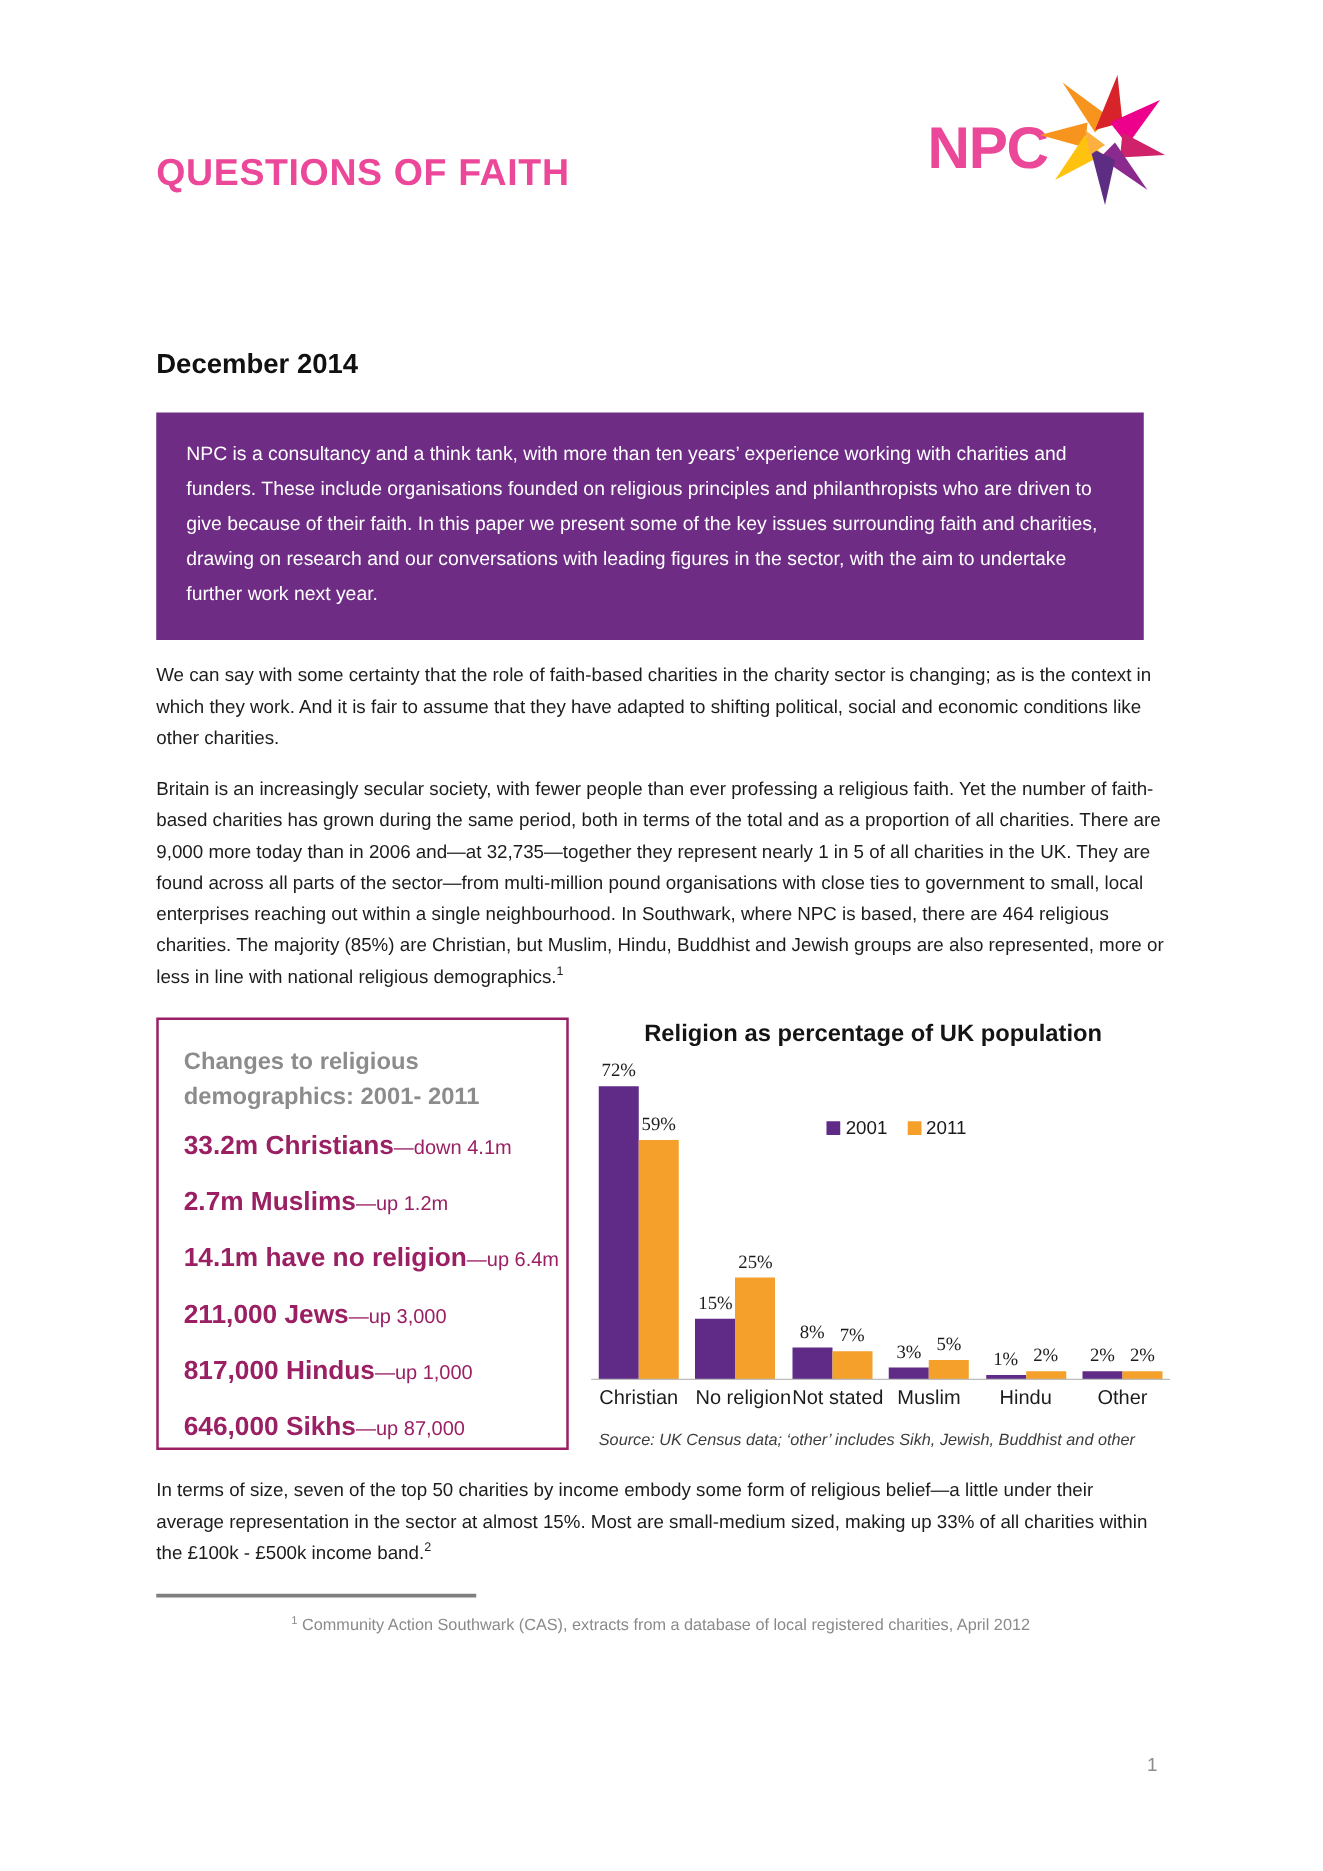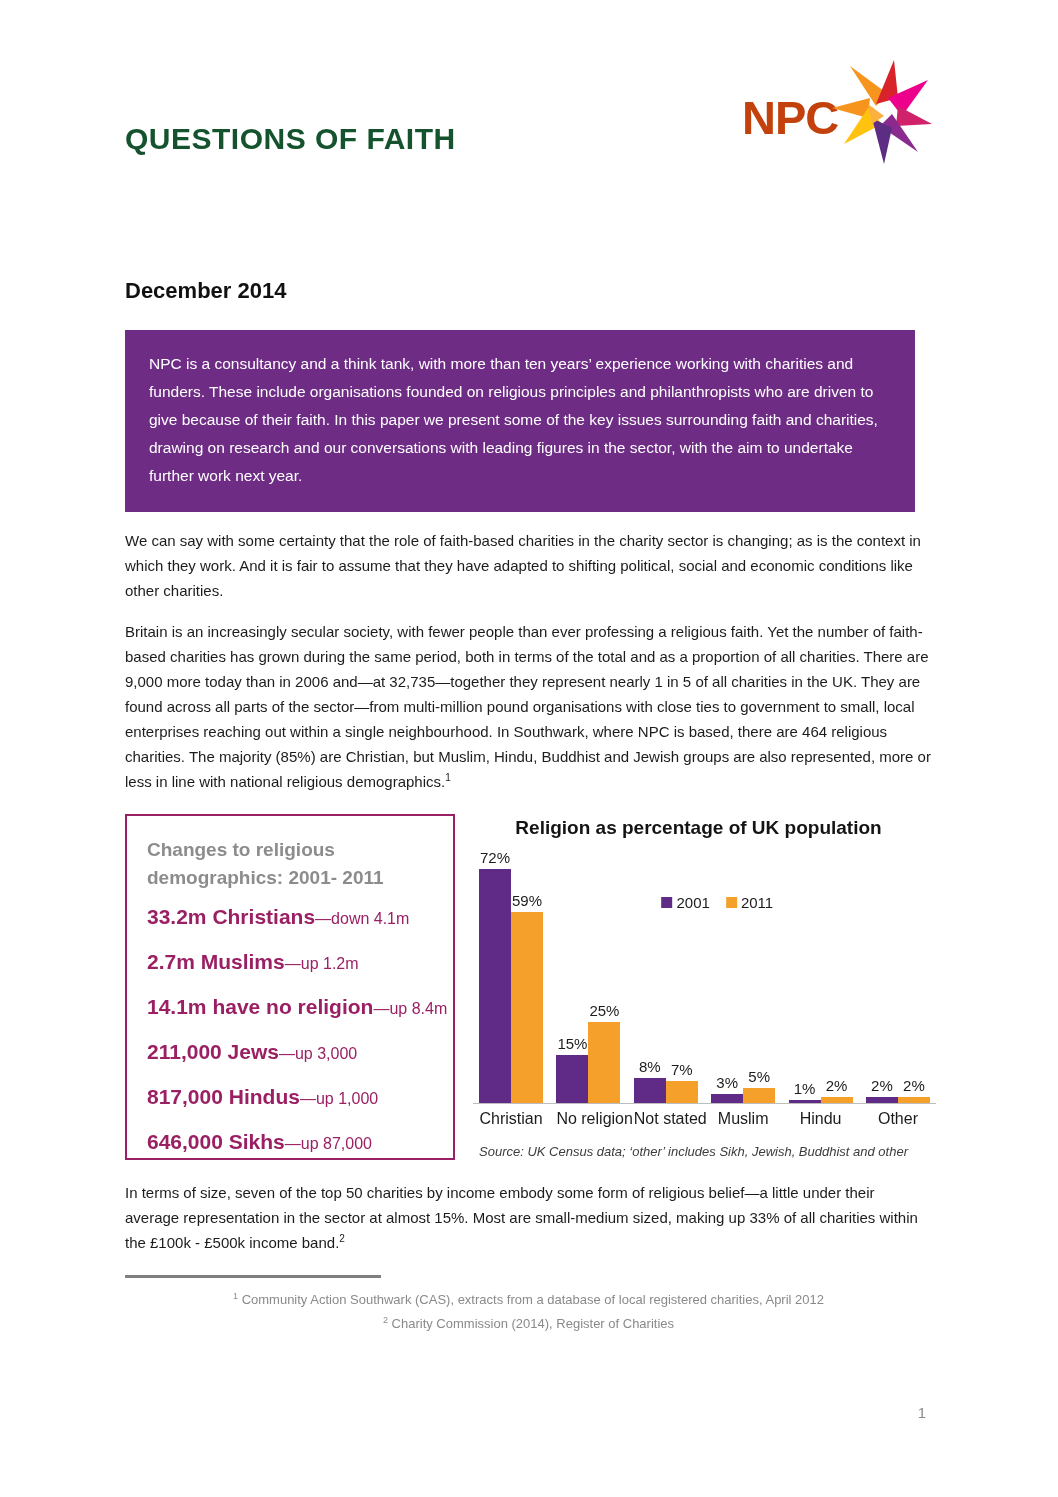--- a/index.html
+++ b/index.html
@@ -6,23 +6,23 @@
   html,body { background:#e8e8e8; }
   .page {
     position:relative; width:1058px; height:1497px; margin:0 auto;
     background:#ffffff; overflow:hidden;
     font-family:"Liberation Sans", sans-serif; color:#1c1c1c;
   }
   .content { padding:0 126px 0 125px; }
 
   
   .header-row { display:flex; justify-content:space-between; align-items:flex-start; padding-top:60px; height:178px; }
-  h1.doc-title { font-size:30px; font-weight:bold; letter-spacing:0.5px; color:#14532d; margin-top:62px; }
+  h1.doc-title { font-size:30px; font-weight:bold; letter-spacing:0.5px; color:#ec4899; margin-top:62px; }
   .logo { position:relative; width:190px; height:118px; }
-  .logo-text { position:absolute; left:0; top:30px; font-size:47px; font-weight:bold; color:#c2410c; letter-spacing:-1px;text-align:center; }
+  .logo-text { position:absolute; left:0; top:30px; font-size:47px; font-weight:bold; color:#ec4899; letter-spacing:-1px;text-align:center; }
   .logo-star { position:absolute; right:0; top:0; }
 
   
   .date { margin-top:100px; font-size:22px; font-weight:bold; color:#111; }
   .authors { margin-top:12px; font-size:17px; font-weight:bold; color:#8c8c8c; }
 
   
   .intro-box {
     margin-top:26px; width:790px; background:#6e2c85; color:#ffffff;
     padding:20px 26px 22px 24px; font-size:15.5px; line-height:28px;
@@ -48,21 +48,21 @@
   .chart-title { text-align:center; font-weight:bold; font-size:19px; line-height:27px; color:#141414; padding-left:10px; }
   .legend { position:absolute; top:80px; left:55%; transform:translateX(-50%); display:flex; gap:16px; font-size:15px; color:#1c1c1c; }
   .legend-item { display:flex; align-items:center; gap:4px; }
   .sq { width:11px; height:11px; display:inline-block; }
   .plot { position:absolute; top:44px; left:24px; right:2px; height:272px;
           display:flex; justify-content:space-between; align-items:flex-end; }
   .axis-line { position:absolute; left:-6px; right:-6px; bottom:26px; border-top:1px solid #bdbdbd; }
   .group { display:flex; flex-direction:column; align-items:center; }
   .bars { display:flex; align-items:flex-end; }
   .bar-col { display:flex; flex-direction:column; align-items:center; justify-content:flex-end; }
-  .val { font-size:15px; color:#1c1c1c; margin-bottom:3px; width:32px; text-align:center; white-space:nowrap; }
+  .val { font-size:15px; color:#1c1c1c; margin-bottom:3px; width:32px; text-align:center; white-space:nowrap;font-family:Liberation Serif, serif; }
   .bar { width:32px; }
   .cat { margin-top:6px; height:20px; font-size:16px; color:#1c1c1c; width:64px; text-align:center; white-space:nowrap; }
   .source { position:absolute; top:330px; left:24px; right:0; font-size:13px; font-style:italic; color:#3c3c3c; }
 
   
   .foot-rule { margin-top:20px; width:256px; height:3px; background:#7f7f7f; }
   .footnotes { margin-top:8px; }
   .footnote { font-size:13px; line-height:21px; color:#8a8a8a;text-align:center; }
   .footnote sup { font-size:9px; }
   .page-num { position:absolute; right:132px; bottom:76px; font-size:15px; color:#8c8c8c; }
@@ -100,21 +100,21 @@
 
     <p class="body"><span>Britain is an increasingly secular society, with fewer people than ever professing a religious faith. Yet the number of faith-based charities has grown during the same period, both in terms of the total and as a proportion of all charities. There are 9,000 more today than in 2006 and—at 32,735—together they represent nearly 1 in 5 of all charities in the UK. They are found across all parts of the sector—from multi-million pound organisations with close ties to government to small, local enterprises reaching out within a single neighbourhood. In Southwark, where NPC is based, there are 464 religious charities. The majority (85%) are Christian, but Muslim, Hindu, Buddhist and Jewish groups are also represented, more or less in line with national religious demographics.</span><sup class="ref">1</sup></p>
 
     <div class="row">
 
       <div class="sidebar" style="border-color: rgb(154, 32, 102);">
         <div class="sidebar-title">Changes to religious demographics: 2001- 2011</div>
         <div id="sidebar-items">
             <div class="sidebar-item" style="color: rgb(154, 31, 99);"><b>33.2m Christians</b><span>—down 4.1m</span></div>
             <div class="sidebar-item" style="color: rgb(154, 31, 99);"><b>2.7m Muslims</b><span>—up 1.2m</span></div>
-            <div class="sidebar-item" style="color: rgb(154, 31, 99);"><b>14.1m have no religion</b><span>—up 8.4m</span></div>
+            <div class="sidebar-item" style="color: rgb(154, 31, 99);"><b>14.1m have no religion</b><span>—up 6.4m</span></div>
             <div class="sidebar-item" style="color: rgb(154, 31, 99);"><b>211,000 Jews</b><span>—up 3,000</span></div>
             <div class="sidebar-item" style="color: rgb(154, 31, 99);"><b>817,000 Hindus</b><span>—up 1,000</span></div>
             <div class="sidebar-item" style="color: rgb(154, 31, 99);"><b>646,000 Sikhs</b><span>—up 87,000</span></div>
           </div>
       </div>
 
       <div class="chart">
         <div class="chart-title">Religion as percentage of UK population</div>
         <div class="legend" id="legend">
             <span class="legend-item">
@@ -210,18 +210,17 @@
         <div class="source">Source: UK Census data; ‘other’ includes Sikh, Jewish, Buddhist and other</div>
       </div>
 
     </div>
 
     <p class="body"><span>In terms of size, seven of the top 50 charities by income embody some form of religious belief—a little under their average representation in the sector at almost 15%. Most are small-medium sized, making up 33% of all charities within the £100k - £500k income band.</span><sup class="ref">2</sup></p>
 
     <div class="foot-rule"></div>
     <div class="footnotes" id="footnotes">
         <div class="footnote"><sup>1</sup><span> Community Action Southwark (CAS), extracts from a database of local registered charities, April 2012</span></div>
-        <div class="footnote"><sup>2</sup><span> Charity Commission (2014), Register of Charities</span></div>
       </div>
 
   </div>
   <div class="page-num">1</div>
 </div>
 
 </body></html>

